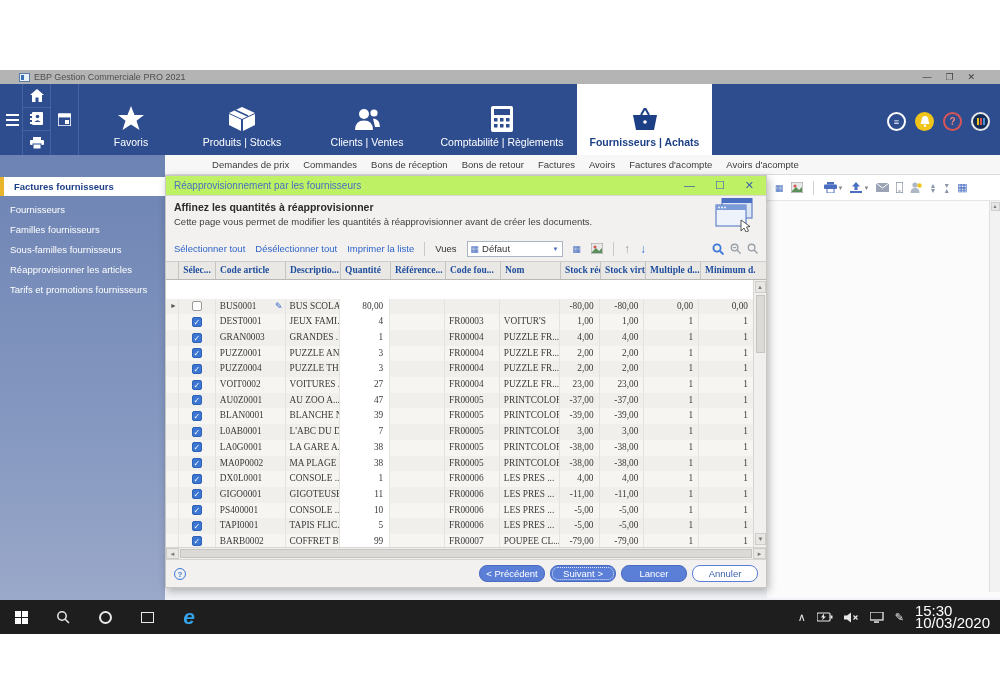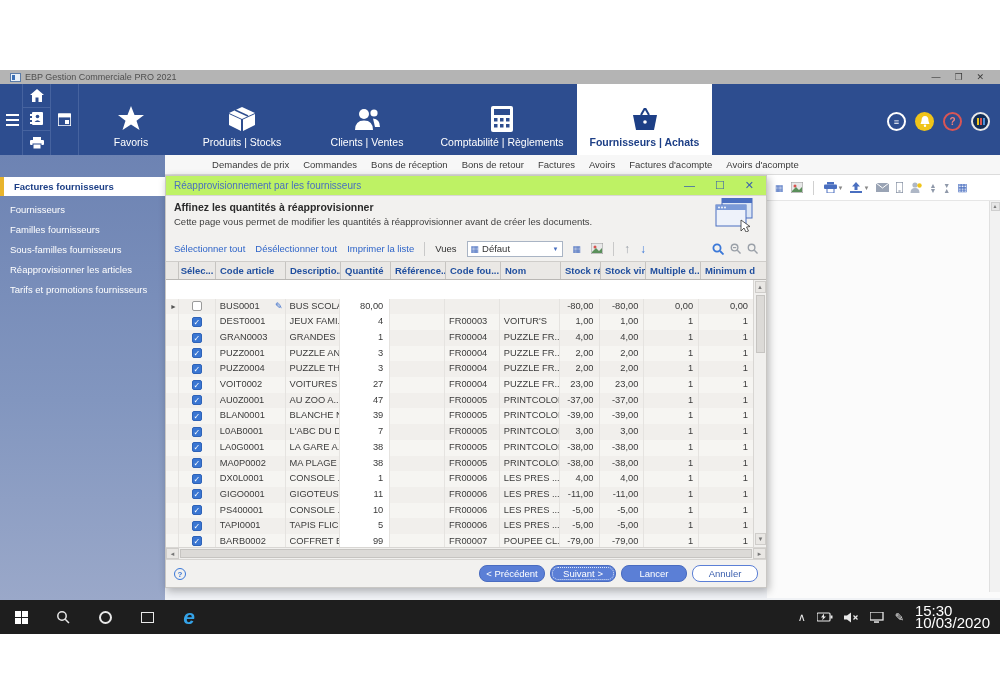--- a/index.html
+++ b/index.html
@@ -1,21 +1,21 @@
 <!DOCTYPE html>
 <html><head>
 <meta charset="utf-8">
 <style>
   * { margin:0; padding:0; box-sizing:border-box; }
   html,body { width:1000px; height:700px; background:#fff; font-family:"Liberation Sans", sans-serif; overflow:hidden; }
   .screen { position:relative; width:1000px; height:700px; background:#fff; }
   .vm { position:absolute; left:0; top:70px; width:1000px; height:564px; background:#f0f2f5; }
 
   
-  .app-titlebar { position:absolute; left:0; top:0; width:100%; height:14px; background:#b4b4b4; display:flex; align-items:center; padding:0 10px; }
+  .app-titlebar { position:absolute; left:0; top:0; width:100%; height:14px; background:#b4b4b4; display:flex; align-items:center; padding:0 19px; }
   .app-icon { width:11px; height:9px; background:#e8f0f8; border:1px solid #5a7ba8; margin-right:4px; position:relative; }
   .app-icon::before { content:""; position:absolute; left:1px; top:1px; width:3px; height:5px; background:#3b6fb5; }
   .app-title { font-size:9px; color:#4f4f4f; flex:1; white-space:nowrap; }
   .app-controls { display:flex; gap:14px; margin-right:6px; }
   .app-controls span { font-size:9px; color:#3c3c3c; line-height:14px; }
 
   
   .ribbon { position:absolute; left:0; top:14px; width:100%; height:71px; background:#2d4d8f; display:flex; }
   .rb-cluster { display:flex; height:100%; }
   .rb-burger { width:22px; display:flex; flex-direction:column; justify-content:center; gap:3px; padding-left:6px; }
@@ -79,21 +79,21 @@
   .tb-sep { width:1px; height:14px; background:#c9c9c9; }
   .vues-lbl { font-size:9.5px; color:#333; }
   .vues-dd { width:96px; height:16px; background:#fff; border:1px solid #a9b4c4; display:flex; align-items:center; font-size:9.5px; color:#333; padding:0 3px; gap:3px; }
   .vues-dd .dd-caret { margin-left:auto; font-size:6px; color:#4a6fc0; }
   .grid-glyph { color:#4a6fc0; font-size:9px; }
   .arrow-up { color:#9aa0a8; font-size:12px; }
   .arrow-down { color:#3b78d8; font-size:12px; }
   .dlg-search { margin-left:auto; display:flex; gap:6px; align-items:center; }
 
   
-  .tbl { position:relative; background:#fff; border-top:1px solid #cfcdca; flex:0 0 286px; overflow:hidden; }
+  .tbl { position:relative; background:#fff; border-top:1px solid #cfcdca; flex:0 0 286px; overflow:hidden;font-family:Liberation Serif, serif; }
   .tbl-head { display:flex; height:18px; background:#eae8e5; border-bottom:1px solid #b9b7b4; }
   .th { font-size:9.5px; font-weight:bold; color:#1f4e9e; line-height:17px; padding-left:4px; border-right:1px solid #c6c4c1; white-space:nowrap; overflow:hidden; }
   .tbl-body { position:absolute; left:0; right:13px; top:18px; bottom:0;margin-top:19px; }
   .tbl-row { display:flex; height:15.7px; }
   .td { font-size:9.3px; color:#3a3a3a; line-height:15.7px; border-right:1px solid #e5e3e0; white-space:nowrap; overflow:hidden; padding-left:4px; }
   .tbl-row.even .td { background:#f1efec; }
   .tbl-row.odd .td { background:#f6f5f2; }
   .tbl-row .td.qty { background:#fff !important; text-align:right; padding-right:6px; }
   .td.num { text-align:right; padding-right:5px; padding-left:0; }
   .c0{width:13px;} .c1{width:37px; text-align:center; padding-left:0;} .c2{width:70px; position:relative;}

